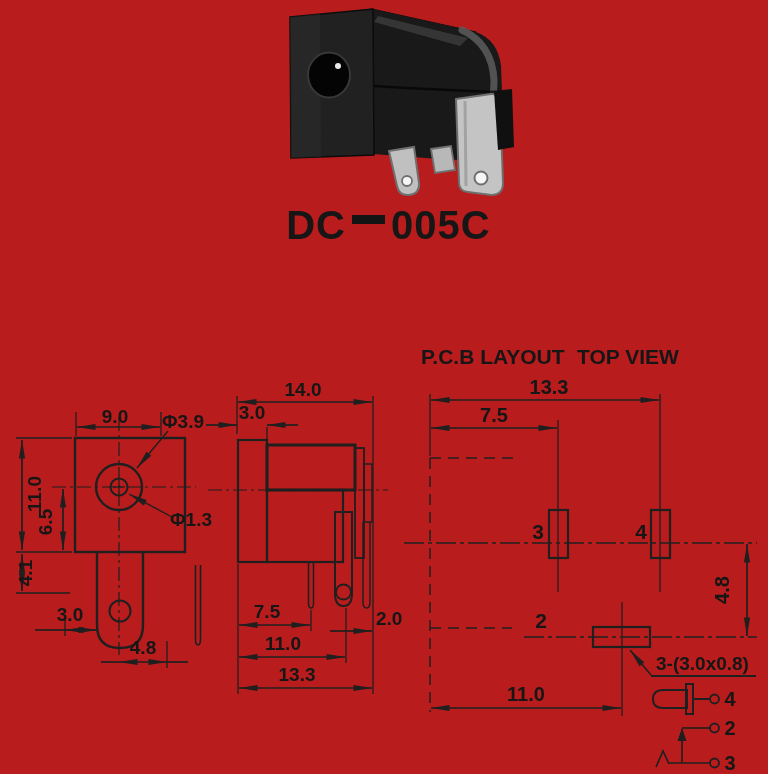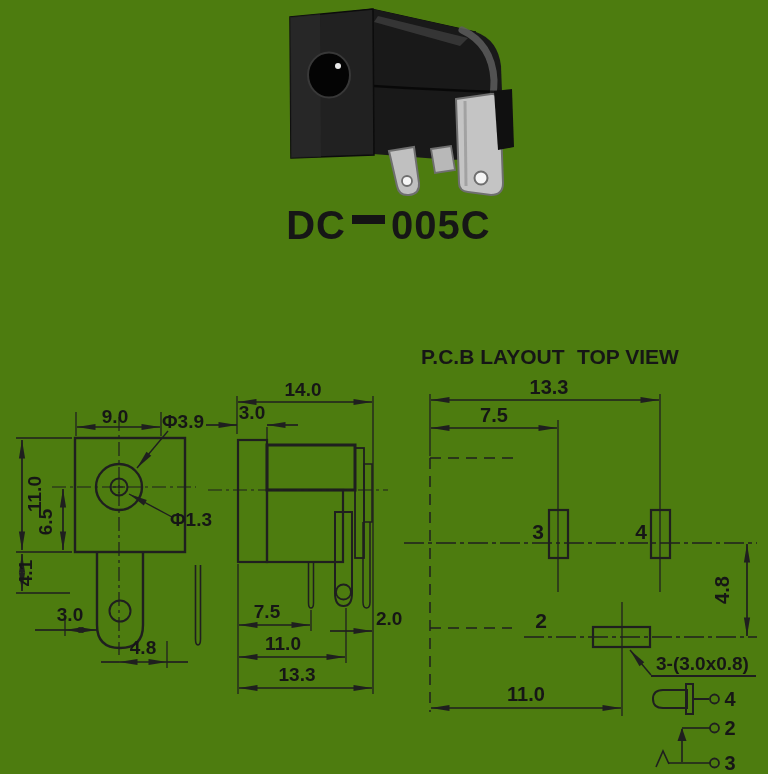--- a/index.html
+++ b/index.html
@@ -1,17 +1,17 @@
 <!DOCTYPE html>
 <html><head>
 <meta charset="utf-8">
 <style>
   html,body{margin:0;padding:0;background:#e9e9e9;}
   .canvas{
-    position:relative;width:768px;height:774px;background:#4d7c0f;
+    position:relative;width:768px;height:774px;background:#b91c1c;
     font-family:"Liberation Sans",sans-serif;overflow:hidden;
   }
   svg{display:block;}
   .ln{stroke:#1f1f1f;fill:none;}
   .bold2{stroke-width:2.4;}
   .bold3{stroke-width:3;}
   .thin{stroke-width:1.3;}
   .dim{stroke-width:1.7;}
   .cl{stroke-width:1.2;stroke-dasharray:14 4 3 4;}
   .dash{stroke-width:1.5;stroke-dasharray:11 7;}

